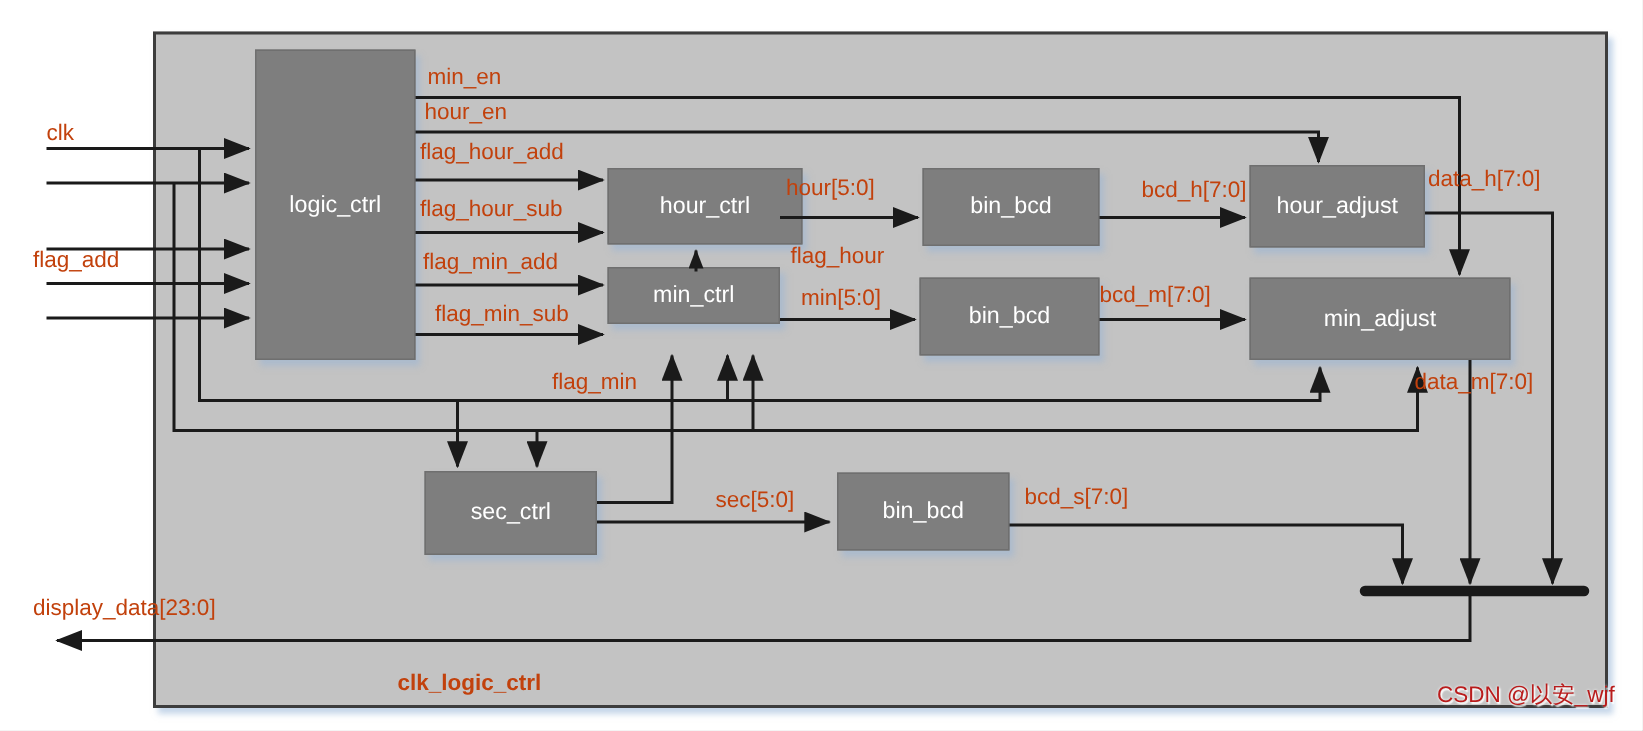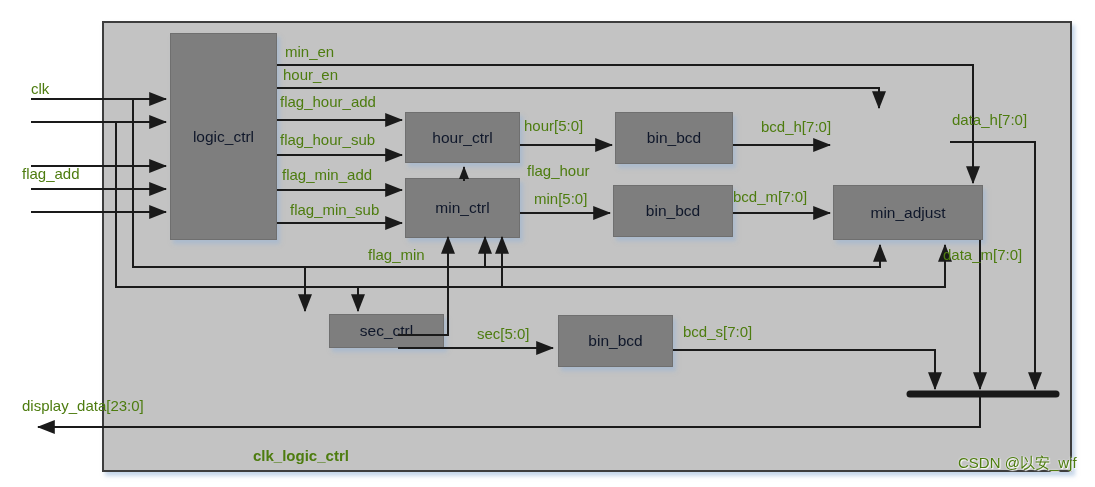--- a/index.html
+++ b/index.html
@@ -9,59 +9,60 @@
     color:#111;background:#ffffff;
   }
   .canvas-box{
     position:absolute;left:102px;top:21px;width:966px;height:447px;
     background:#c3c3c3;border:2px solid #3d3d3d;
     box-shadow:3px 4px 4px rgba(150,180,215,.55);
   }
   .block{
     position:absolute;background:#7e7e7e;border:1px solid #6f6f6f;
     display:flex;align-items:center;justify-content:center;
-    font-size:15.5px;color:#0f172a;
+    font-size:15.5px;color:#ffffff;
     box-shadow:3px 4px 4px rgba(150,180,215,.5);
     box-sizing:border-box;white-space:nowrap;
   }
   .lbl{
-    position:absolute;font-size:15px;line-height:16px;white-space:nowrap;color:#4d7c0f;
+    position:absolute;font-size:15px;line-height:16px;white-space:nowrap;color:#c2410c;
   }
   .lbl.bold{font-weight:bold;}
   svg.wires{position:absolute;left:0;top:0;pointer-events:none;}
   .watermark{
     position:absolute;left:958px;top:454px;font-size:15px;
-    color:#4d7c0f;text-shadow:0 0 2px #ffffff,1px 1px 1px #ffffff;
+    color:#b91c1c;text-shadow:0 0 2px #ffffff,1px 1px 1px #ffffff;
     white-space:nowrap;
   }
   
   #b-logic{left:170px;top:33px;width:107px;height:207px;}
-  #b-hour-ctrl{left:405px;top:112px;width:115px;height:51px;}
-  #b-min-ctrl{left:405px;top:178px;width:115px;height:60px;}
-  #b-sec-ctrl{left:283px;top:314px;width:115px;height:34px;margin-left:46px;}
+  #b-hour-ctrl{left:405px;top:112px;width:130px;height:51px;}
+  #b-min-ctrl{left:405px;top:178px;width:115px;height:38px;}
+  #b-sec-ctrl{left:283px;top:314px;width:115px;height:56px;}
   #b-bcd-h{left:615px;top:112px;width:118px;height:52px;}
   #b-bcd-m{left:613px;top:185px;width:120px;height:52px;}
   #b-bcd-s{left:558px;top:315px;width:115px;height:52px;}
   #b-hour-adj{left:833px;top:110px;width:117px;height:55px;}
-  #b-min-adj{left:833px;top:185px;width:150px;height:55px;}
+  #b-min-adj{left:833px;top:185px;width:174px;height:55px;}
 </style>
 </head>
 <body>
 
 <div class="stage">
 
   <div class="canvas-box"></div>
 
   <div class="block" id="b-logic">logic_ctrl</div>
   <div class="block" id="b-hour-ctrl">hour_ctrl</div>
   <div class="block" id="b-min-ctrl">min_ctrl</div>
   <div class="block" id="b-sec-ctrl">sec_ctrl</div>
   <div class="block" id="b-bcd-h">bin_bcd</div>
   <div class="block" id="b-bcd-m">bin_bcd</div>
   <div class="block" id="b-bcd-s">bin_bcd</div>
+  <div class="block" id="b-hour-adj">hour_adjust</div>
   <div class="block" id="b-min-adj">min_adjust</div>
 
   <svg class="wires" width="1095" height="487" viewBox="0 0 1095 487">
     <defs>
       <marker id="arr" markerWidth="9" markerHeight="7" refX="8.4" refY="3.5" orient="auto">
         <polygon points="0,0 9,3.5 0,7" fill="#1a1a1a"></polygon>
       </marker>
       <marker id="arr-s" markerWidth="6.5" markerHeight="5" refX="6" refY="2.5" orient="auto">
         <polygon points="0,0 6.5,2.5 0,5" fill="#1a1a1a"></polygon>
       </marker>
@@ -120,16 +121,16 @@
   <span class="lbl" style="left:737px;top:119px;margin-left:24px;">bcd_h[7:0]</span>
   <span class="lbl" style="left:952px;top:112px;">data_h[7:0]</span>
   <span class="lbl" style="left:491px;top:163px;margin-left:36px;">flag_hour</span>
   <span class="lbl" style="left:534px;top:191px;">min[5:0]</span>
   <span class="lbl" style="left:733px;top:189px;">bcd_m[7:0]</span>
   <span class="lbl" style="left:368px;top:247px;">flag_min</span>
   <span class="lbl" style="left:943px;top:247px;">data_m[7:0]</span>
   <span class="lbl" style="left:477px;top:326px;">sec[5:0]</span>
   <span class="lbl" style="left:683px;top:324px;">bcd_s[7:0]</span>
   <span class="lbl" style="left:22px;top:398px;">display_data[23:0]</span>
-  <span class="lbl bold" style="left:253px;top:448px;">clk_logic_ctrl</span>
+  <span class="lbl bold" style="left:265px;top:448px;">clk_logic_ctrl</span>
 
   <span class="watermark">CSDN @以安_wjf</span>
 </div>
 
 </body></html>

